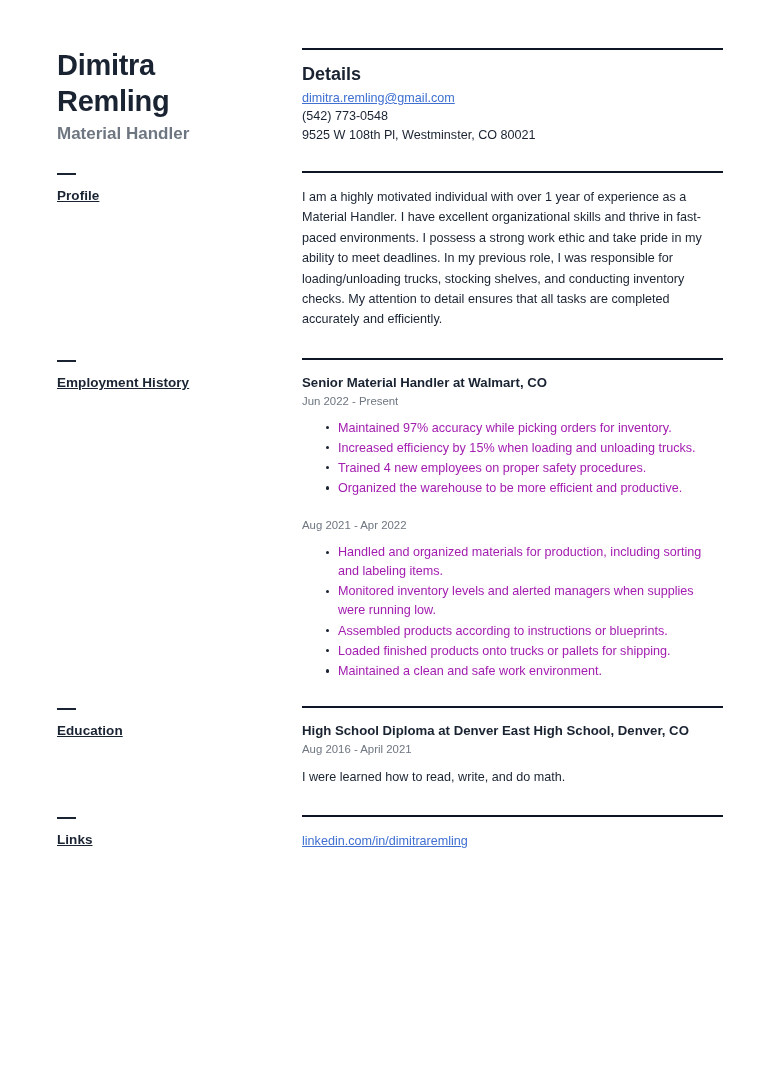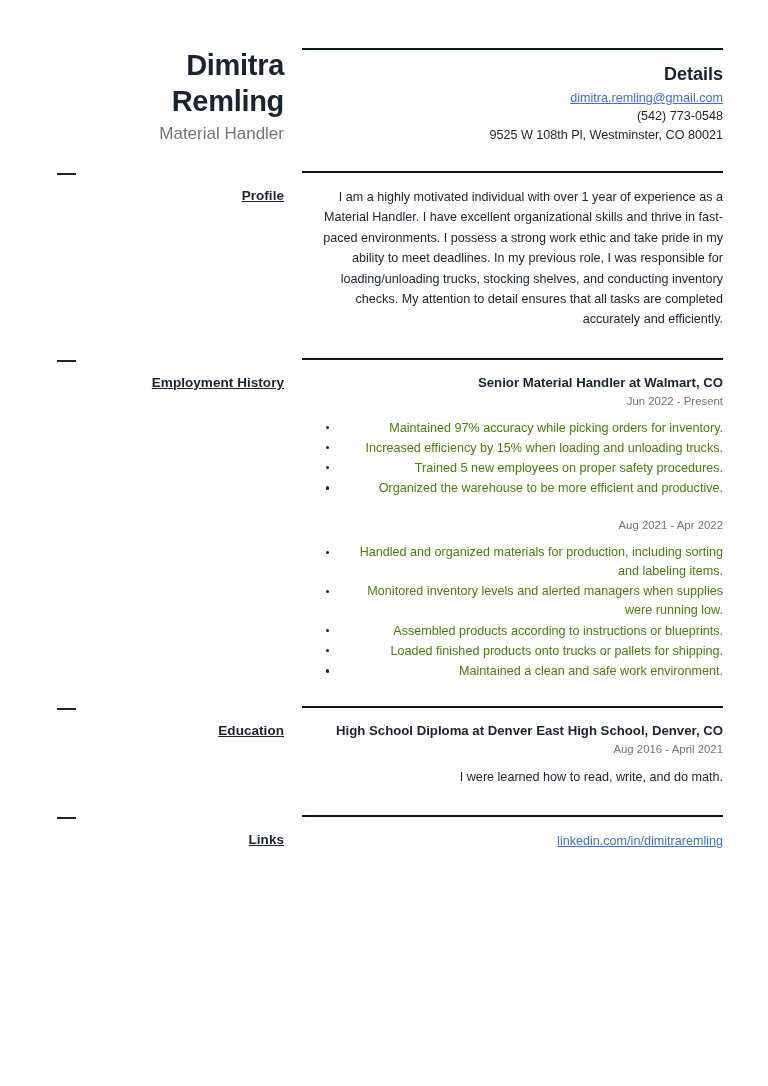--- a/index.html
+++ b/index.html
@@ -15,21 +15,20 @@
     color: #1a2332;
     -webkit-font-smoothing: antialiased;
   }
 
   .page {
     position: relative;
     width: 768px;
     height: 1086px;
     background: #ffffff;
     padding: 48px 45px 0 57px;
-    text-align: right;
   }
 
   
   .row {
     display: flex;
     align-items: flex-start;
     width: 100%;
   }
 
   .col-left {
@@ -47,21 +46,21 @@
   .name {
     font-size: 29px;
     font-weight: bold;
     line-height: 1.24;
     letter-spacing: -0.3px;
     color: #1a2332;
   }
 
   .job-title {
     font-size: 17px;
-    font-weight: normal;
+    font-weight: bold;
     color: #6e7681;
     margin-top: 3px;
     line-height: 1.3;
   }
 
   
   .sidebar-section {
     padding-top: 2px;
   }
 
@@ -142,21 +141,21 @@
 
   ul.bullets {
     margin-top: 9px;
     padding-left: 24px;
     list-style: none;
   }
 
   ul.bullets li {
     font-size: 12.6px;
     line-height: 1.52;
-    color: #4d7c0f;
+    color: #a21caf;
     position: relative;
     padding-left: 12px;
     margin-bottom: 1px;
   }
 
   ul.bullets li::before {
     content: "";
     position: absolute;
     left: 0;
     top: 7.5px;
@@ -227,21 +226,21 @@
 
     <div class="col-right">
       <div class="rule"></div>
 
       <div class="entry">
         <div class="entry-title">Senior Material Handler at Walmart, CO</div>
         <div class="entry-date">Jun 2022 - Present</div>
         <ul class="bullets">
           <li>Maintained 97% accuracy while picking orders for inventory.</li>
           <li>Increased efficiency by 15% when loading and unloading trucks.</li>
-          <li>Trained 5 new employees on proper safety procedures.</li>
+          <li>Trained 4 new employees on proper safety procedures.</li>
           <li>Organized the warehouse to be more efficient and productive.</li>
         </ul>
       </div>
 
       <div class="entry">
         <div class="entry-date">Aug 2021 - Apr 2022</div>
         <ul class="bullets">
           <li>Handled and organized materials for production, including sorting and labeling items.</li>
           <li>Monitored inventory levels and alerted managers when supplies were running low.</li>
           <li>Assembled products according to instructions or blueprints.</li>

